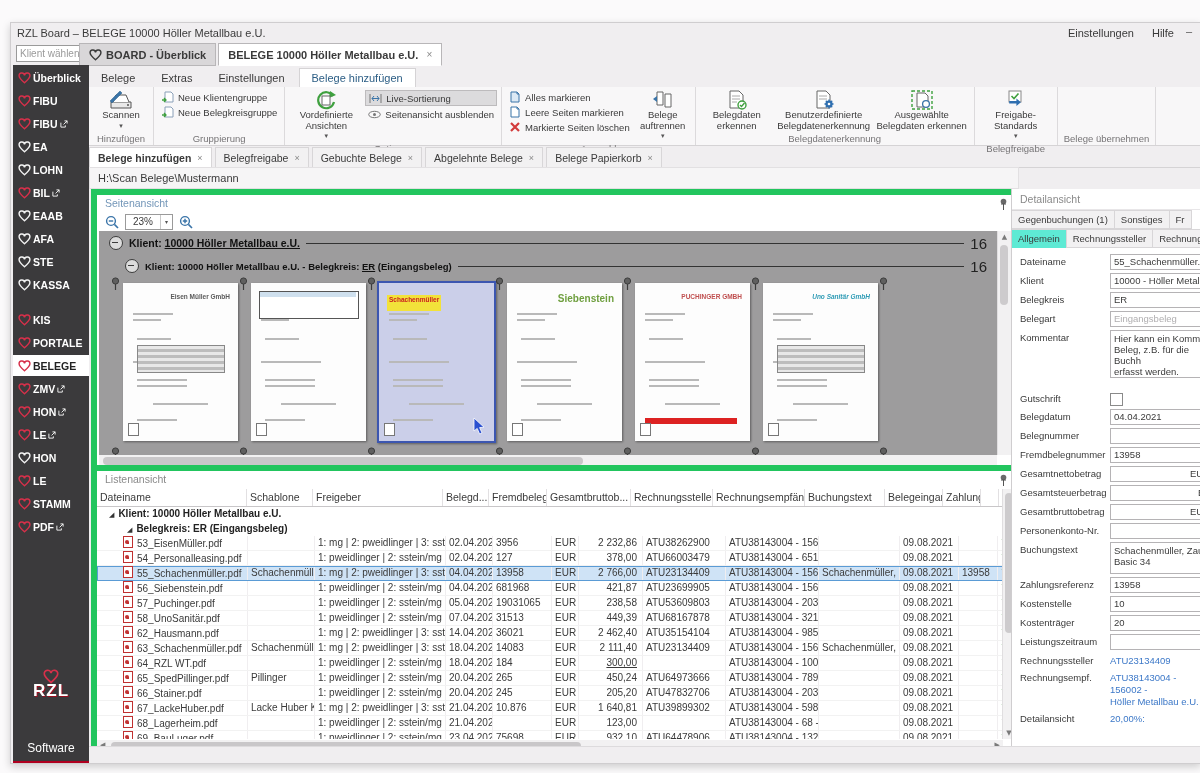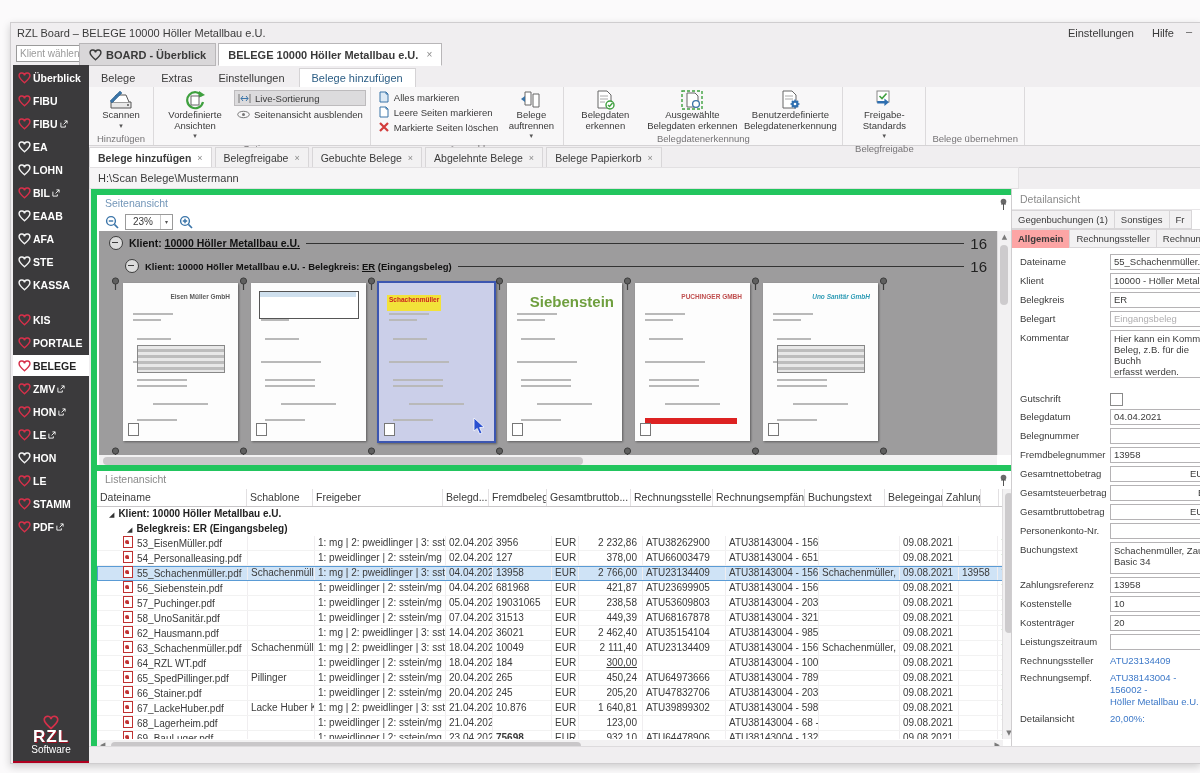--- a/index.html
+++ b/index.html
@@ -25,21 +25,21 @@
   
   .sidebar{position:absolute;left:2px;top:42px;width:76px;bottom:0;background:#3b3a3c;border-bottom:2px solid #b00020;}
   .sbitem{display:flex;align-items:center;gap:2px;height:21px;padding-left:5px;cursor:pointer;margin:2px 0;}
   .sbitem .lab{color:#fff;font-weight:bold;font-size:10.5px;white-space:nowrap;}
   .sbitem.active{background:#fff;}
   .sbitem.active .lab{color:#222;}
   .sbitem.gap{margin-bottom:14px;}
   .sblogo{position:absolute;left:0;bottom:6px;width:100%;text-align:center;}
   .sblogo .rzl{color:#fff;font-weight:bold;font-size:17px;letter-spacing:1px;line-height:14px;
                text-shadow:1px 1px 0 #9a1020;}
-  .sblogo .sw{color:#fff;font-size:10px;}
+  .sblogo .sw{color:#fff;font-size:12px;margin-top:43px;}
   
   .ribtabs{position:absolute;left:78px;top:42px;right:0;height:22px;display:flex;align-items:flex-end;font-size:11px;}
   .ribtab{padding:3px 12px;margin-right:2px;}
   .ribtab.active{background:#fff;border:1px solid #d5d3d5;border-bottom:none;color:#2b5d84;}
   
   .ribbon{position:absolute;left:78px;top:64px;right:0;height:58px;background:#f8f7f8;border-bottom:1px solid #d5d3d5;
           display:flex;align-items:stretch;}
   .rgroup{position:relative;display:flex;flex-direction:column;padding:1px 4px 0 4px;border-right:1px solid #dcdadc;}
   .rgname{margin-top:auto;text-align:center;font-size:9.5px;color:#767476;padding:1px 2px 1px;}
   .rbtns{display:flex;gap:2px;align-items:flex-start;}
@@ -113,21 +113,21 @@
   .pdficon{display:inline-block;width:8px;height:10px;background:#fff;border:1px solid #c03030;position:relative;
            vertical-align:-1px;margin-right:4px;}
   .pdficon:after{content:"";position:absolute;left:1px;top:3px;width:4px;height:4px;background:#c03030;border-radius:50% 50% 0 50%;}
   .sync{color:#56a856;font-size:10px;line-height:13px;}
   .sync.off{color:#b9cab9;}
   
   #detail{position:absolute;left:1000px;top:166px;width:190px;bottom:0;background:#fff;border-left:1px solid #cfcdcf;overflow:hidden;}
   .dtitle{font-size:10.5px;color:#8a8a8a;padding:4px 0 4px 8px;border-bottom:1px solid #e8e6e8;}
   .dtabs{display:flex;font-size:9.5px;}
   .dtab{padding:3px 6px;background:#f2f1f2;border:1px solid #d8d6d8;border-left:none;white-space:nowrap;color:#3a3a3a;}
-  .dtab.active{background:#fca5a5;border-bottom:none;font-weight:bold;}
+  .dtab.active{background:#5eead4;border-bottom:none;}
   .dbody{padding:6px 0 0 8px;}
   .drow{display:flex;margin-bottom:3px;align-items:flex-start;}
   .dlabel{width:90px;flex:none;font-size:9.5px;padding-top:2px;color:#3a3a3a;}
   .dinput{width:104px;height:14px;border:1px solid #b5b3b5;background:#fff;font-size:9.5px;line-height:14px;
           padding:0 3px;white-space:nowrap;overflow:hidden;flex:none;}
   .dinput.right{text-align:right;}
   .dinput.multi{height:auto;min-height:28px;white-space:pre-line;line-height:11px;padding-top:2px;}
   .dinput.ph{color:#b0aeb0;}
   .dcheck{width:11px;height:11px;border:1px solid #8a8a8a;background:#fff;margin-top:2px;}
   .dlink{font-size:9.5px;color:#3c78c8;white-space:pre-line;line-height:12px;padding-top:2px;}
@@ -389,20 +389,39 @@
           <path d="M2 12h20v6H2z" fill="#e9e9e9" stroke="#555"></path>
           <path d="M4 12 L7 5 h10 l3 7" fill="#fff" stroke="#555"></path>
           <path d="M1 11 L11 1 l2 2 -10 10z" fill="#3a74a8" stroke="#2b5d84" stroke-width=".5"></path>
           <circle cx="19" cy="15" r="1" fill="#555"></circle>
             </svg>
         <span>Scannen</span>
             <span class="drop glyph">▾</span>
       </div>
         </div>
       <div class="rgname">Hinzufügen</div>
+    </div>
+    <div class="rgroup">
+      <div class="smallcol">
+        <div class="smallbtn">
+          <svg width="13" height="12" viewBox="0 0 13 12">
+            <path d="M4 1h6l2 2v8H4z" fill="#fff" stroke="#8aa0b8"></path>
+              <path d="M1 9 l4 0 M3 7 l2 2 -2 2" fill="none" stroke="#3fa03f" stroke-width="1.3"></path>
+            </svg>
+          <span>Neue Klientengruppe</span>
+          </div>
+        <div class="smallbtn">
+          <svg width="13" height="12" viewBox="0 0 13 12">
+            <path d="M4 1h6l2 2v8H4z" fill="#fff" stroke="#8aa0b8"></path>
+              <path d="M1 9 l4 0 M3 7 l2 2 -2 2" fill="none" stroke="#3fa03f" stroke-width="1.3"></path>
+            </svg>
+          <span>Neue Belegkreisgruppe</span>
+          </div>
+      </div>
+      <div class="rgname">Gruppierung</div>
     </div>
     <div class="rgroup">
       <div class="rbtns">
         <div class="bigbtn">
           <svg width="22" height="20" viewBox="0 0 22 20">
             <path d="M18 6 A8 8 0 1 0 19 12" fill="none" stroke="#3fa03f" stroke-width="2.2"></path>
             <path d="M15 1 l6 4 -7 3z" fill="#3fa03f"></path>
             <rect x="7" y="6" width="8" height="9" fill="#fff" stroke="#666"></rect>
             </svg>
           <span>Vordefinierte Ansichten</span>
@@ -469,35 +488,35 @@
           <svg width="22" height="20" viewBox="0 0 22 20">
             <path d="M4 1h9l4 4v13H4z" fill="#fff" stroke="#666"></path>
               <path d="M6 6h8M6 9h8M6 12h5" stroke="#aaa"></path>
             <circle cx="16" cy="15" r="4" fill="#fff" stroke="#3fa03f" stroke-width="1.4"></circle>
             <path d="M14 15 l1.5 1.5 L18.5 13" fill="none" stroke="#3fa03f" stroke-width="1.4"></path>
             </svg>
           <span>Belegdaten erkennen</span>
           </div>
         <div class="bigbtn wide">
           <svg width="22" height="20" viewBox="0 0 22 20">
-            <rect x="1" y="1" width="20" height="18" fill="none" stroke="#3fa03f" stroke-dasharray="3 2" stroke-width="1.4"></rect>
-            <path d="M6 3h8l3 3v11H6z" fill="#fff" stroke="#666"></path>
-            <circle cx="15" cy="14" r="3.4" fill="#fff" stroke="#3a74a8" stroke-width="1.3"></circle>
-            </svg>
-          <span>Ausgewählte Belegdaten erkennen</span>
-          </div>
-        <div class="bigbtn wide">
-          <svg width="22" height="20" viewBox="0 0 22 20">
             <path d="M4 1h9l4 4v13H4z" fill="#fff" stroke="#666"></path>
               <path d="M6 6h8M6 9h8" stroke="#aaa"></path>
             <circle cx="16" cy="14" r="3.6" fill="#2f6fb0"></circle>
               <circle cx="16" cy="14" r="1.3" fill="#fff"></circle>
             <path d="M16 9.5v2 M16 16.5v2 M11.5 14h2 M18.5 14h2 M12.8 10.8l1.4 1.4 M17.8 15.8l1.4 1.4 M19.2 10.8l-1.4 1.4 M14.2 15.8l-1.4 1.4" stroke="#2f6fb0" stroke-width="1.3"></path>
             </svg>
           <span>Benutzerdefinierte Belegdatenerkennung</span>
+          </div>
+        <div class="bigbtn wide">
+          <svg width="22" height="20" viewBox="0 0 22 20">
+            <rect x="1" y="1" width="20" height="18" fill="none" stroke="#3fa03f" stroke-dasharray="3 2" stroke-width="1.4"></rect>
+            <path d="M6 3h8l3 3v11H6z" fill="#fff" stroke="#666"></path>
+            <circle cx="15" cy="14" r="3.4" fill="#fff" stroke="#3a74a8" stroke-width="1.3"></circle>
+            </svg>
+          <span>Ausgewählte Belegdaten erkennen</span>
           </div>
       </div>
       <div class="rgname">Belegdatenerkennung</div>
     </div>
     <div class="rgroup">
       <div class="rbtns">
         <div class="bigbtn">
           <svg width="22" height="20" viewBox="0 0 22 20">
             <rect x="4" y="1" width="12" height="11" fill="#fff" stroke="#888"></rect>
             <path d="M6.5 6 l2.5 2.5 L13.5 3.5" fill="none" stroke="#3fa03f" stroke-width="1.6"></path>
@@ -704,21 +723,21 @@
           <div class="ln" style="left: 30px; top: 120px; width: 55px;"></div>
           <div class="ln" style="left: 14px; top: 136px; width: 40px;"></div>
           <span class="corner"></span>
           <span class="cursorsvg">
             <svg width="13" height="17" viewBox="0 0 13 17">
               <path d="M1 0 L1 13 L4.2 10.4 L6.6 16 L9 15 L6.6 9.6 L11 9.2 Z" fill="#2a4fd0" stroke="#fff" stroke-width="0.8"></path>
             </svg>
           </span>
         </div>
         <div class="thumb" style="left: 408px;">
-          <span class="ttl" style="color: rgb(111, 159, 63); font-size: 15px; right: 8px; top: 10px;">Siebenstein</span>
+          <span class="ttl" style="color: rgb(111, 159, 63); font-size: 10px; right: 8px; top: 10px;">Siebenstein</span>
           <div class="ln" style="left: 10px; top: 30px; width: 40px;"></div>
           <div class="ln" style="left: 10px; top: 36px; width: 28px;"></div>
           <div class="ln" style="left: 14px; top: 55px; width: 34px;"></div>
           <div class="ln" style="left: 10px; top: 78px; width: 60px;"></div>
           <div class="ln" style="left: 14px; top: 96px; width: 50px;"></div>
           <div class="ln" style="left: 14px; top: 102px; width: 50px;"></div>
           <div class="ln" style="left: 30px; top: 120px; width: 55px;"></div>
           <div class="ln" style="left: 14px; top: 136px; width: 40px;"></div>
           <span class="corner"></span>
         </div>
@@ -886,21 +905,21 @@
           <div class="td" style="width: 77px;"></div>
           <div class="td" style="width: 55px;">09.08.2021</div>
           <div class="td" style="width: 35px;"></div>
           <div class="td" style="width: 15px;"><span class="sync glyph">↻</span></div>
         </div>
         <div class="trow">
           <div class="td" style="width: 124px; padding-left: 26px;"><span class="pdficon"></span>63_Schachenmüller.pdf</div>
           <div class="td" style="width: 63px;">Schachenmüller</div>
           <div class="td" style="width: 127px;">1: mg | 2: pweidlinger | 3: sstein, mhuberlehner</div>
           <div class="td" style="width: 43px;">18.04.2021</div>
-          <div class="td" style="width: 55px;">10049</div>
+          <div class="td" style="width: 55px;">14083</div>
           <div class="td" style="width: 23px;">EUR</div>
           <div class="td right" style="width: 55px;">2 111,40</div>
           <div class="td" style="width: 79px;">ATU23134409</div>
           <div class="td" style="width: 89px;">ATU38143004 - 15600...</div>
           <div class="td" style="width: 77px;">Schachenmüller, Zaun...</div>
           <div class="td" style="width: 55px;">09.08.2021</div>
           <div class="td" style="width: 35px;"></div>
           <div class="td" style="width: 15px;"><span class="sync glyph">↻</span></div>
         </div>
         <div class="trow">
@@ -976,21 +995,21 @@
           <div class="td" style="width: 77px;"></div>
           <div class="td" style="width: 55px;">09.08.2021</div>
           <div class="td" style="width: 35px;"></div>
           <div class="td" style="width: 15px;"><span class="sync glyph off">↻</span></div>
         </div>
         <div class="trow">
           <div class="td" style="width: 124px; padding-left: 26px;"><span class="pdficon"></span>69_BauLuger.pdf</div>
           <div class="td" style="width: 63px;"></div>
           <div class="td" style="width: 127px;">1: pweidlinger | 2: sstein/mg</div>
           <div class="td" style="width: 43px;">23.04.2021</div>
-          <div class="td" style="width: 55px; font-weight: bold;">75698</div>
+          <div class="td" style="width: 55px;">75698</div>
           <div class="td" style="width: 23px;">EUR</div>
           <div class="td right" style="width: 55px;">932,10</div>
           <div class="td" style="width: 79px;">ATU64478906</div>
           <div class="td" style="width: 89px;">ATU38143004 - 1325...</div>
           <div class="td" style="width: 77px;"></div>
           <div class="td" style="width: 55px;">09.08.2021</div>
           <div class="td" style="width: 35px;"></div>
           <div class="td" style="width: 15px;"><span class="sync glyph">↻</span></div>
         </div>
       </div>

